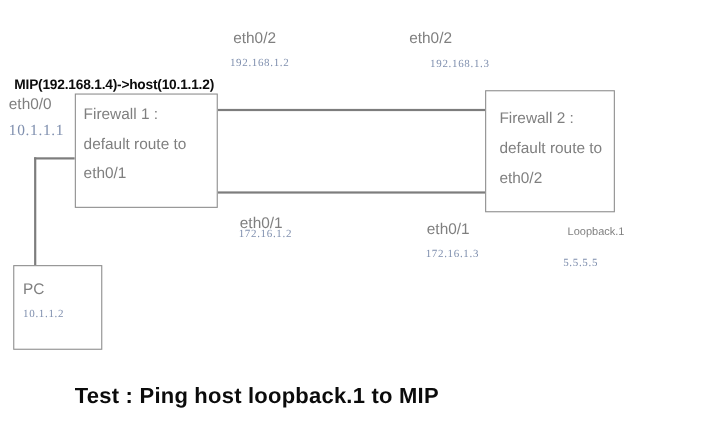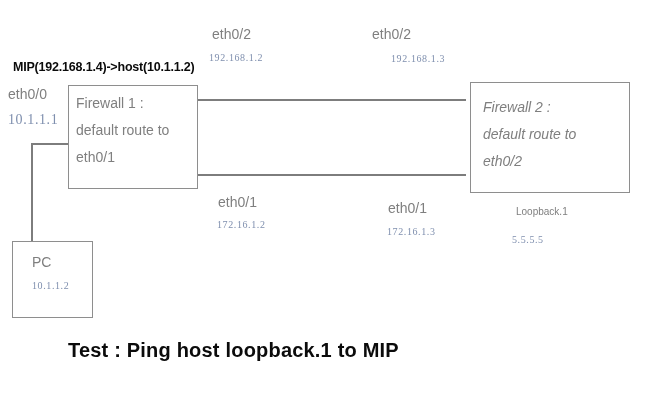--- a/index.html
+++ b/index.html
@@ -17,28 +17,28 @@
     position:absolute;color:#7f7f7f;font-size:14px;line-height:15px;white-space:nowrap;
   }
   .ip{
     position:absolute;color:#7f8fae;font-family:"Liberation Serif",serif;
     font-size:10px;line-height:17px;letter-spacing:0.6px;white-space:nowrap;
   }
   .node .ip{position:static;display:block;}
   .node .ifname{position:static;display:block;}
   .link{position:absolute;background:#7d7d7d;}
   .note{
-    position:absolute;color:#0b0b0b;font-weight:bold;white-space:nowrap;
+    position:absolute;color:#0b0b0b;font-weight:bold;white-space:nowrap;margin-top:10px;
   }
   #mip-note{left:13px;top:60px;font-size:12.5px;letter-spacing:-0.2px;}
   #test-caption{left:68px;top:339px;font-size:20px;letter-spacing:0.2px;}
 
   #fw1-box{left:68px;top:85px;width:130px;height:104px;padding:4px 0 12px 7px;}
-  #fw2-box{left:470px;top:82px;width:160px;height:111px;padding:11px 0 0 12px;font-style:italic;}
-  #pc-box{left:12px;top:241px;width:81px;height:77px;padding:8px 0 0 19px;}
+  #fw2-box{left:441px;top:82px;width:118px;height:111px;padding:11px 0 0 12px;}
+  #pc-box{left:12px;top:241px;width:81px;height:77px;padding:8px 0 0 8px;}
   #pc-box .ifname{line-height:24px;}
   #pc-box .ip{line-height:24px;}
 
   #link-top{left:198px;top:99px;width:268px;height:1.6px;}
   #link-bottom{left:198px;top:174px;width:268px;height:1.6px;}
   #pc-link-h{left:31px;top:143px;width:37px;height:1.6px;}
   #pc-link-v{left:31px;top:143px;width:1.6px;height:99px;}
 </style>
 </head>
 <body>
@@ -73,21 +73,21 @@
   <div class="ifname" style="left:8px;top:87px;">eth0/0</div>
   <div class="ip" style="left:8px;top:111px;font-size:14px;">10.1.1.1</div>
 
   <div class="ifname" style="left:212px;top:27px;">eth0/2</div>
   <div class="ip" style="left:209px;top:49px;">192.168.1.2</div>
 
   <div class="ifname" style="left:372px;top:27px;">eth0/2</div>
   <div class="ip" style="left:391px;top:50px;font-family:Liberation Serif, serif;">192.168.1.3</div>
 
   <div class="ifname" style="left:218px;top:195px;">eth0/1</div>
-  <div class="ip" style="left:217px;top:216px;">172.16.1.2</div>
+  <div class="ip" style="left:217px;top:204px;">172.16.1.2</div>
 
   <div class="ifname" style="left:388px;top:201px;">eth0/1</div>
   <div class="ip" style="left:387px;top:223px;">172.16.1.3</div>
 
   <div class="ifname" style="left:516px;top:204px;font-size:10px;">Loopback.1</div>
   <div class="ip" style="left:512px;top:231px;">5.5.5.5</div>
 
 </div>
 
 </body></html>

